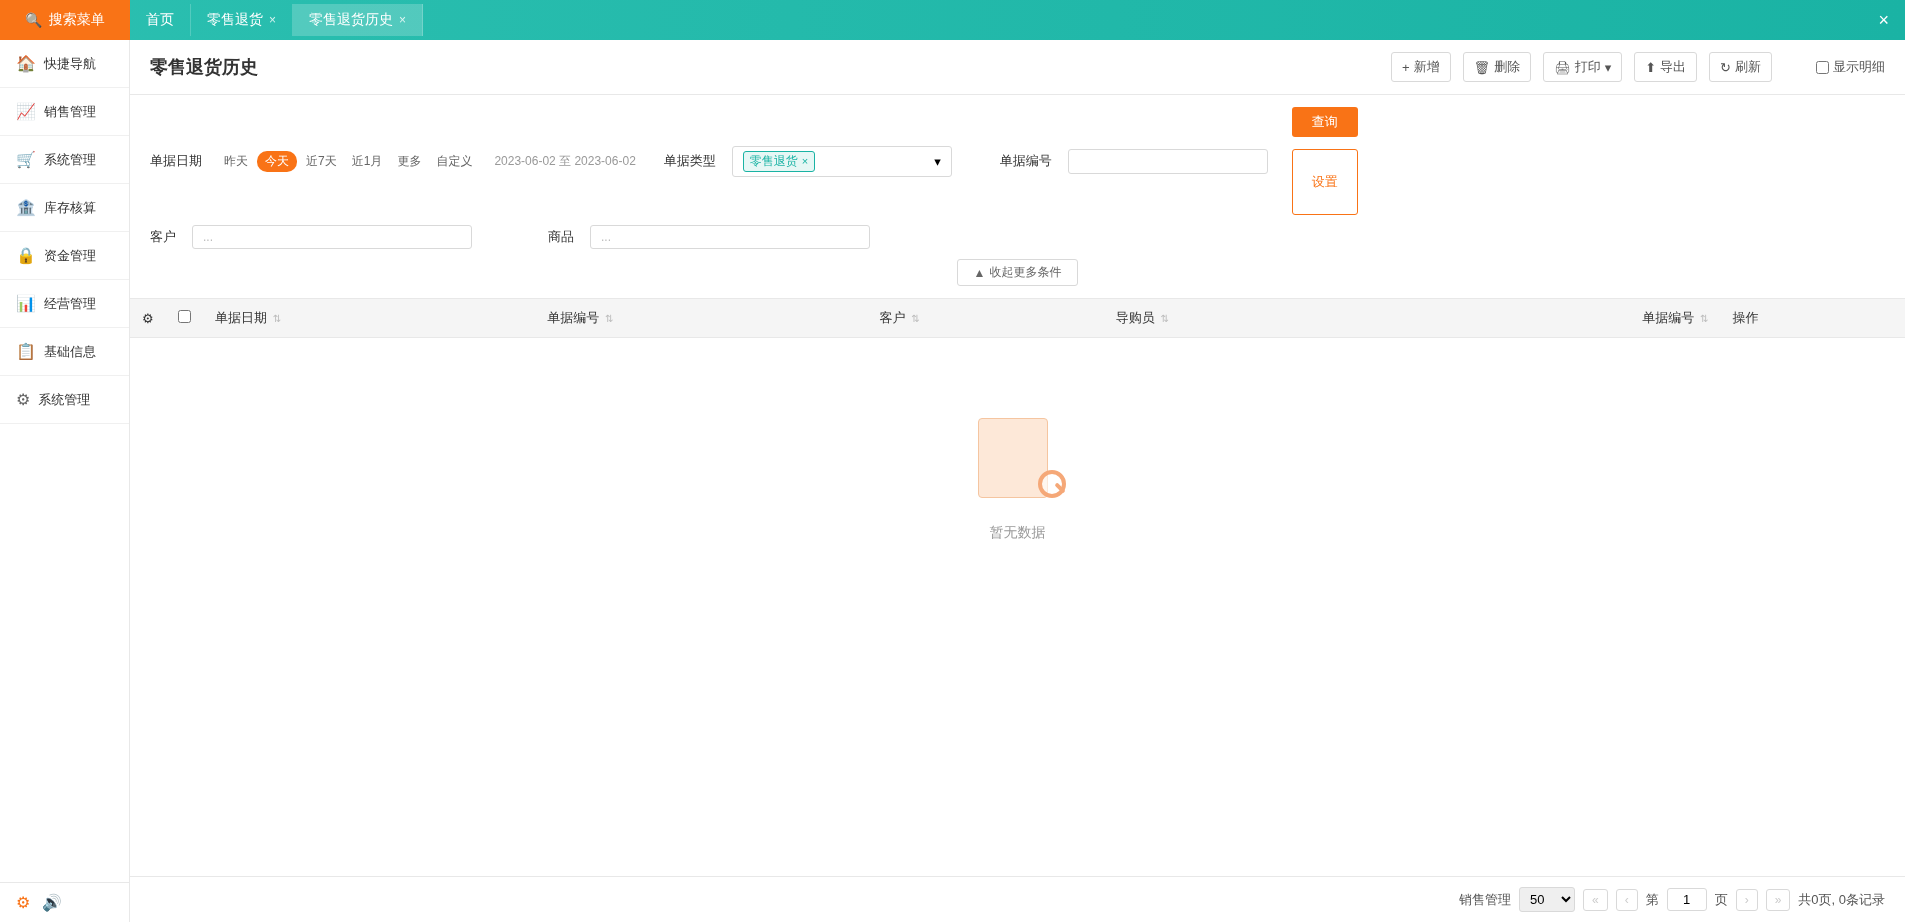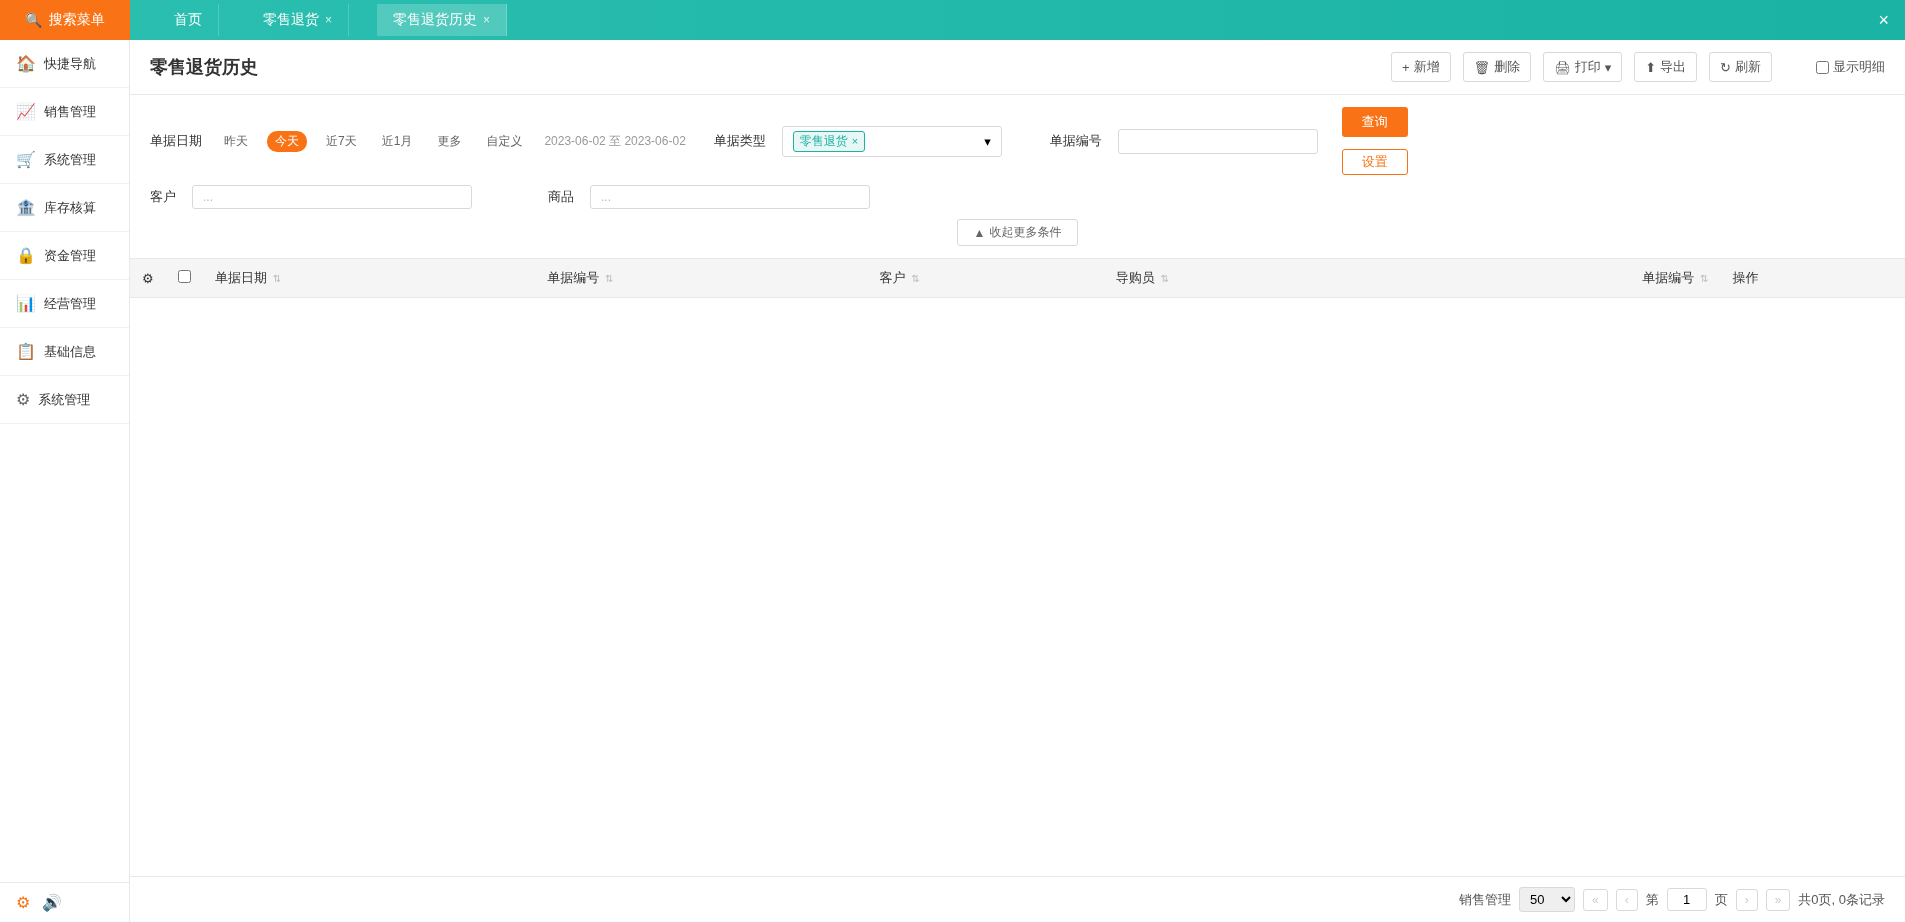--- a/index.html
+++ b/index.html
@@ -15,21 +15,21 @@
       background: #f97316; width: 130px; height: 40px;
       display: flex; align-items: center; justify-content: center;
       color: white; font-size: 14px; gap: 6px; cursor: pointer;
     }
     .top-bar .tabs {
       display: flex; align-items: center; flex: 1; height: 40px;
     }
     .top-bar .tab {
       display: flex; align-items: center; padding: 0 16px;
       height: 32px; color: white; font-size: 14px; cursor: pointer;
-      border-right: 1px solid rgba(255,255,255,0.2); gap: 6px; margin-left: 28px;
+      border-right: 1px solid rgba(255,255,255,0.2); gap: 6px;
     }
     .top-bar .tab.active {
       background: rgba(255,255,255,0.2);
     }
     .top-bar .tab .close-btn {
       font-size: 12px; opacity: 0.8; cursor: pointer;
     }
     .top-bar .close-window {
       margin-left: auto; padding: 0 16px; color: white; font-size: 18px; cursor: pointer;
     }
@@ -75,21 +75,21 @@
     }
     .checkbox-label { display: flex; align-items: center; gap: 4px; font-size: 13px; color: #555; cursor: pointer; margin-left: 32px; }
 
     
     .filter-area {
       background: white; padding: 12px 20px;
       border-bottom: 1px solid #e8e8e8; flex-shrink: 0;
     }
     .filter-row { display: flex; align-items: center; gap: 16px; margin-bottom: 10px; }
     .filter-label { font-size: 13px; color: #333; white-space: nowrap; }
-    .date-filters { display: flex; align-items: flex-start; gap: 13px; }
+    .date-filters { display: flex; align-items: flex-start; gap: 3px; }
     .date-btn {
       font-size: 12px; color: #666; cursor: pointer; padding: 2px 6px;
       border-radius: 3px;
     }
     .date-btn.active {
       background: #f97316; color: white; border-radius: 10px; padding: 2px 8px;
     }
     .date-range { font-size: 12px; color: #999; }
     .filter-type-selector {
       display: flex; align-items: center; border: 1px solid #d9d9d9;
@@ -112,21 +112,21 @@
       color: #666; cursor: pointer; margin: 0 auto; padding: 4px 16px;
       border: 1px solid #d9d9d9; border-radius: 3px; background: white;
     }
     .query-btn {
       background: #f97316; color: white; border: none;
       padding: 6px 20px; border-radius: 3px; cursor: pointer;
       font-size: 13px; margin-left: 8px;
     }
     .settings-btn {
       background: white; color: #f97316; border: 1px solid #f97316;
-      padding: 3px 16px; border-radius: 3px; cursor: pointer;
+      padding: 23px 16px; border-radius: 3px; cursor: pointer;
       font-size: 13px; margin-left: 8px;
     }
     .filter-actions { display: flex; flex-direction: column; gap: 12px; }
 
     
     .table-area { flex: 1; overflow: auto; background: white; }
     table { width: 100%; border-collapse: collapse; font-size: 13px; }
     table thead tr { background: #f5f5f5; }
     table th {
       padding: 10px 12px; text-align: left; border-bottom: 1px solid #e8e8e8;
@@ -365,20 +365,29 @@
             </th>
             <th>
               <span>操作</span>
             </th>
           </tr>
         </thead>
         <tbody>
         </tbody>
       </table>
 
+      <div class="empty-state">
+        <div class="empty-icon">
+          <div class="doc-shape"></div>
+          <div class="search-circle">
+            <div class="search-handle"></div>
+          </div>
+        </div>
+        <span>暂无数据</span>
+      </div>
     </div>
 
     <div class="pagination-bar">
       <span>销售管理</span>
       <select>
         <option>10</option>
         <option>20</option>
         <option selected="">50</option>
         <option>100</option>
       </select>

